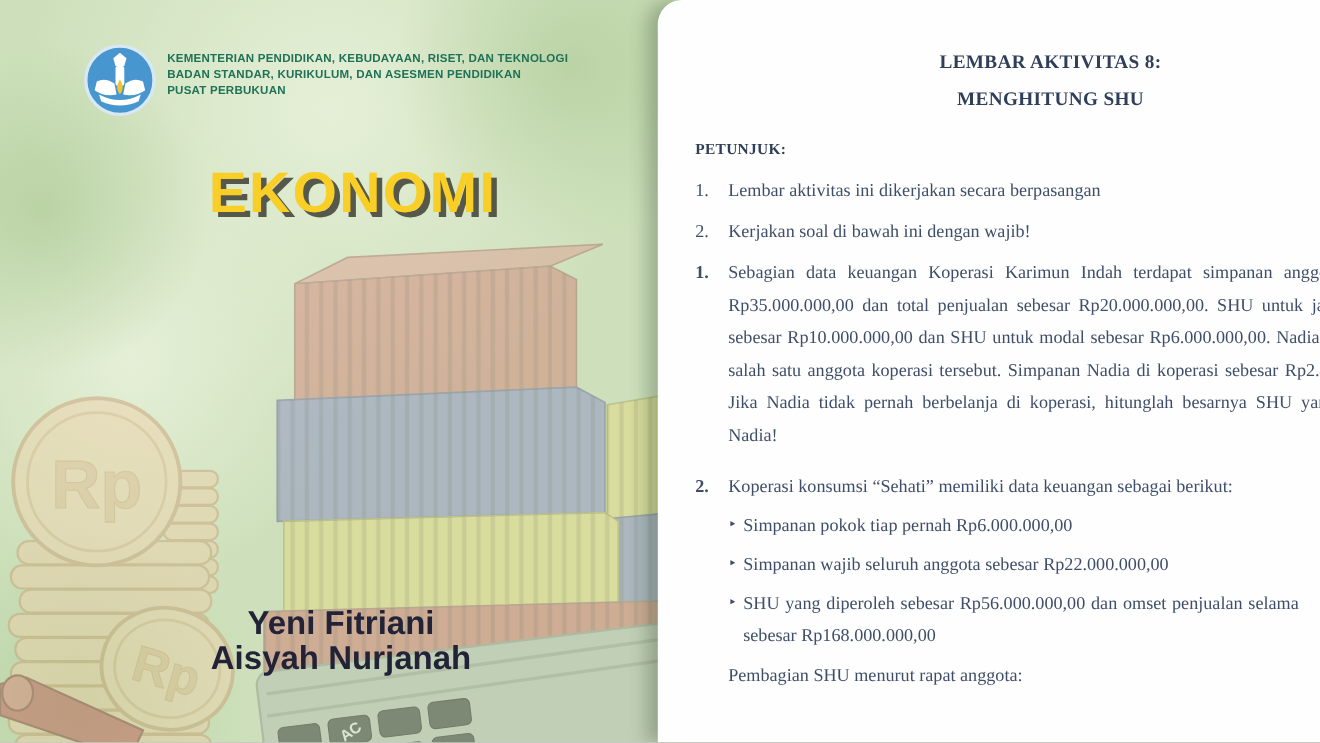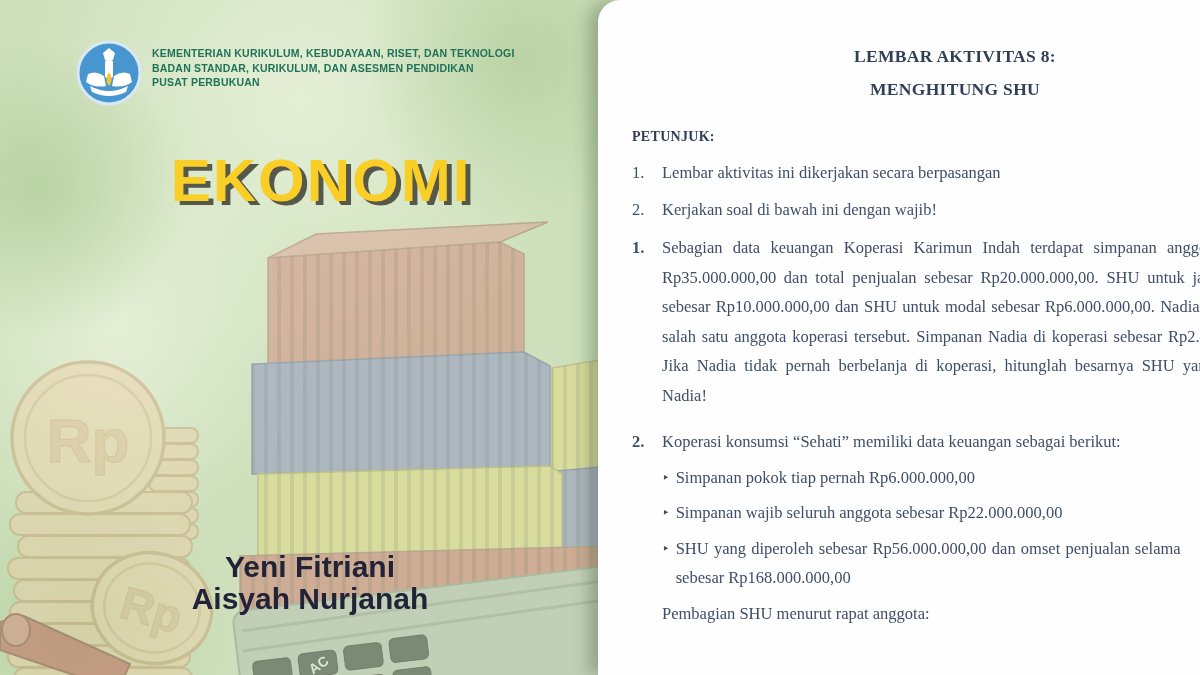--- a/index.html
+++ b/index.html
@@ -21,21 +21,21 @@
     display: flex; align-items: flex-start; gap: 10px; width: 480px;
   }
   .ministry-text {
     margin-top: 6px;
     font-size: 10.5px; font-weight: bold; letter-spacing: 0.2px;
     line-height: 14.5px; color: #1f7257;
   }
   .cover-title {
     position: absolute; left: 0; top: 146px; width: 600px;
     text-align: center;
-    font-size: 60px; font-weight: 800; letter-spacing: 2px;
+    font-size: 52px; font-weight: 800; letter-spacing: 2px;
     color: #f9ce27;
     text-shadow: 5px 4px 0 rgba(62,62,52,0.85);
     font-family: "Liberation Sans", sans-serif;
     padding-left: 42px;
   }
   .cover-authors {
     position: absolute; left: 110px; top: 551px; width: 400px;
     text-align: center; font-size: 30px; font-weight: 800;
     color: #232338; line-height: 32px;
   }
@@ -192,21 +192,21 @@
         <g fill="#ffffff">
           <polygon points="33,8 39,13 37,20 29,20 27,13"></polygon>
           <rect x="29" y="20" width="8" height="18" rx="2"></rect>
           <path d="M12 34 Q20 30 28 36 L30 46 Q18 48 10 42 Z"></path>
           <path d="M54 34 Q46 30 38 36 L36 46 Q48 48 56 42 Z"></path>
           <path d="M14 46 Q33 56 52 46 L50 52 Q33 60 16 52 Z"></path>
         </g>
         <path d="M33 32 Q38 40 33 46 Q28 40 33 32 Z" fill="#f4c430"></path>
       </svg>
       <div class="ministry-text">
-        <div>KEMENTERIAN KURIKULUM, KEBUDAYAAN, RISET, DAN TEKNOLOGI</div>
+        <div>KEMENTERIAN PENDIDIKAN, KEBUDAYAAN, RISET, DAN TEKNOLOGI</div>
         <div>BADAN STANDAR, KURIKULUM, DAN ASESMEN PENDIDIKAN</div>
         <div>PUSAT PERBUKUAN</div>
       </div>
     </div>
 
     <div class="cover-title">EKONOMI</div>
 
     <div class="cover-authors">
       <div>Yeni Fitriani</div>
       <div>Aisyah Nurjanah</div>

